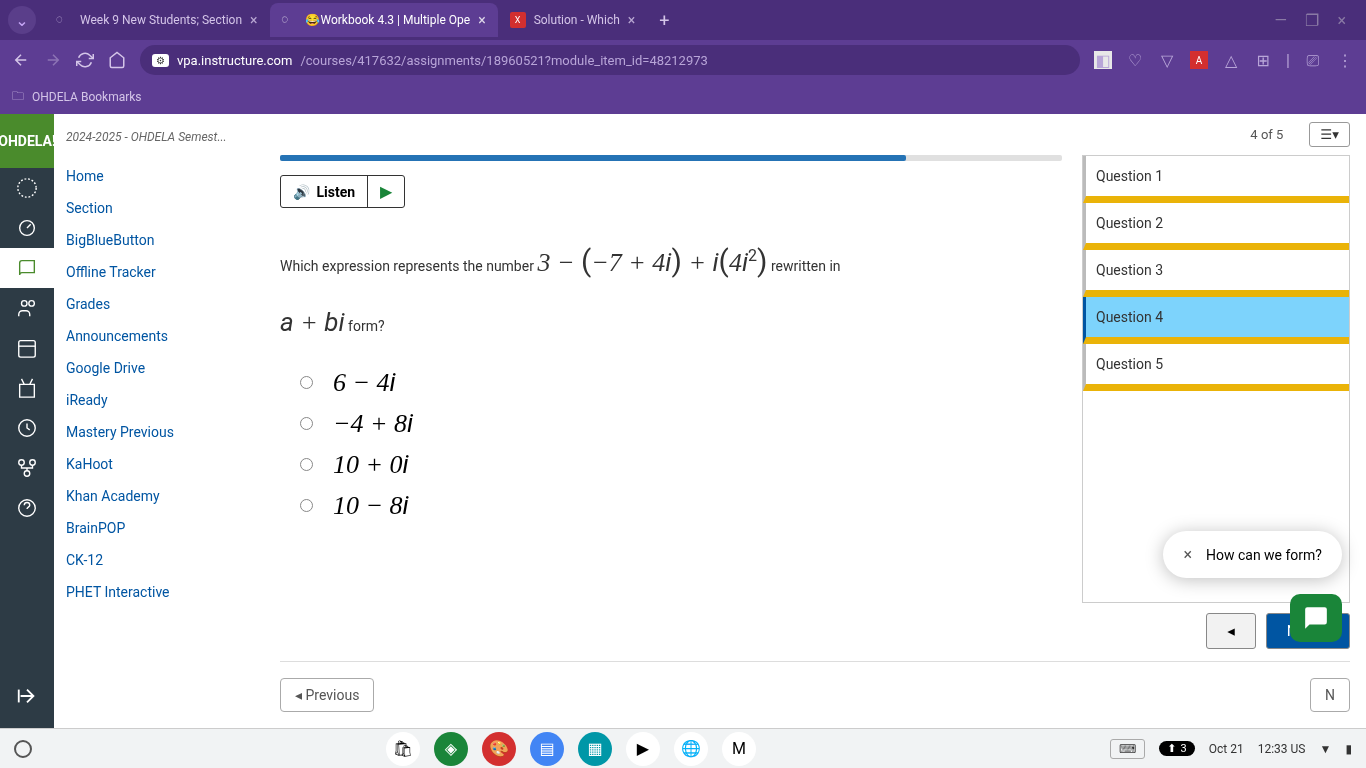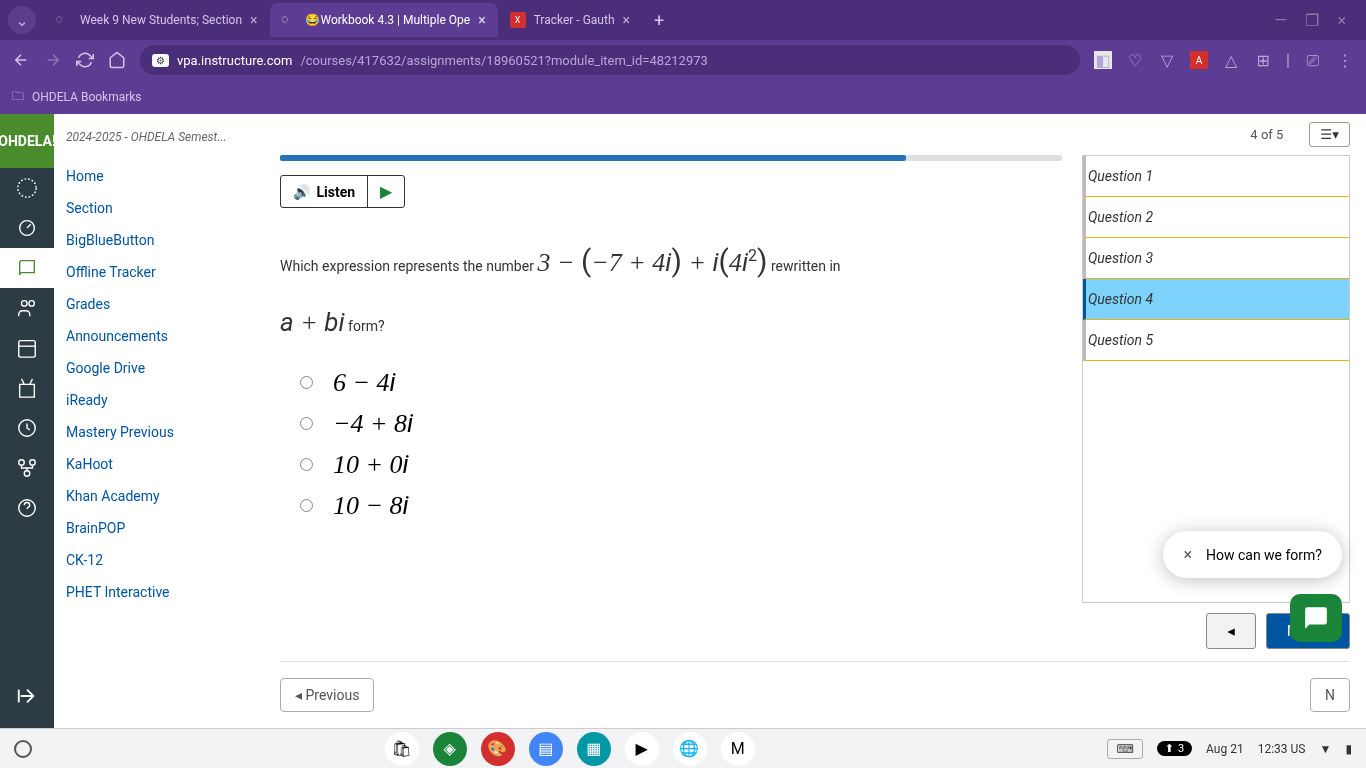--- a/index.html
+++ b/index.html
@@ -55,21 +55,21 @@
 .math { font-family: "Times New Roman", serif; font-size: 26px; font-style: italic; }
 .math .paren { font-style: normal; font-size: 30px; }
 .math sup { font-size: 16px; font-style: normal; }
 
 .options { padding-left: 20px; }
 .option { display: flex; align-items: center; gap: 20px; margin-bottom: 10px; cursor: pointer; }
 .radio { width: 13px; height: 13px; border: 1px solid #888; border-radius: 50%; flex-shrink: 0; }
 .option .math { font-size: 26px; }
 
 .qnav { width: 268px; border: 1px solid #ccc; }
-.qnav-item { padding: 12px 2px; border-bottom: 1px solid #eab308; font-size: 14px; color: #333; cursor: pointer; border-left: 3px solid #bbb; font-style: italic; }
+.qnav-item { padding: 12px 10px; border-bottom: 7px solid #eab308; font-size: 14px; color: #333; cursor: pointer; border-left: 3px solid #bbb; }
 .qnav-item.current { background: #7dd3fc; border-left-color: #0055a2; }
 
 .quiz-nav-buttons { display: flex; justify-content: flex-end; gap: 10px; padding-top: 10px; position: relative; }
 .prevq, .nextq { border: 1px solid #888; padding: 8px 20px; border-radius: 3px; cursor: pointer; font-size: 15px; }
 .prevq { background: #f2f2f2; }
 .nextq { background: #0055a2; color: #fff; }
 
 .page-footer { display: flex; padding: 16px 0 0 0; border-top: 1px solid #ddd; margin-top: 12px; }
 .prev-page { border: 1px solid #aaa; background: #fff; padding: 8px 14px; border-radius: 4px; color: #555; font-size: 14px; cursor: pointer; text-align: right; }
 .next-page { margin-left: auto; border: 1px solid #aaa; background: #fff; padding: 8px 14px; border-radius: 4px; color: #555; font-size: 14px; cursor: pointer; }
@@ -96,21 +96,21 @@
       <span class="tab-title">Week 9 New Students; Section</span>
       <span class="tab-close">×</span>
     </div>
     <div class="tab active">
       <span class="tab-icon">◌</span>
       <span class="tab-title">😂Workbook 4.3 | Multiple Ope</span>
       <span class="tab-close">×</span>
     </div>
     <div class="tab">
       <span class="tab-icon" style="background:#d32f2f;color:#fff;font-size:9px;display:flex;align-items:center;justify-content:center;border-radius:2px">X</span>
-      <span class="tab-title">Tracker - Gauth</span>
+      <span class="tab-title">Solution - Which</span>
       <span class="tab-close">×</span>
     </div>
     <div class="new-tab">+</div>
     <div class="win-controls">
       <span>—</span>
       <span>❐</span>
       <span>×</span>
     </div>
   </div>
 
@@ -330,18 +330,18 @@
     <div class="tb-app" style="background:#d32f2f;color:#fff">🎨</div>
     <div class="tb-app" style="background:#4285f4;color:#fff">▤</div>
     <div class="tb-app" style="background:#0097a7;color:#fff">▦</div>
     <div class="tb-app" style="background:#fff">▶</div>
     <div class="tb-app" style="background:#fff">🌐</div>
     <div class="tb-app" style="background:#fff">M</div>
   </div>
   <div class="tb-right">
     <span style="border:1px solid #aaa;padding:2px 8px;border-radius:3px">⌨</span>
     <span class="tb-pill">⬆ <span>3</span></span>
-    <span>Aug 21</span>
+    <span>Oct 21</span>
     <span><span>12:33</span> <span>US</span></span>
     <span>▼</span>
     <span>▮</span>
   </div>
 </div>
 
 </body></html>

